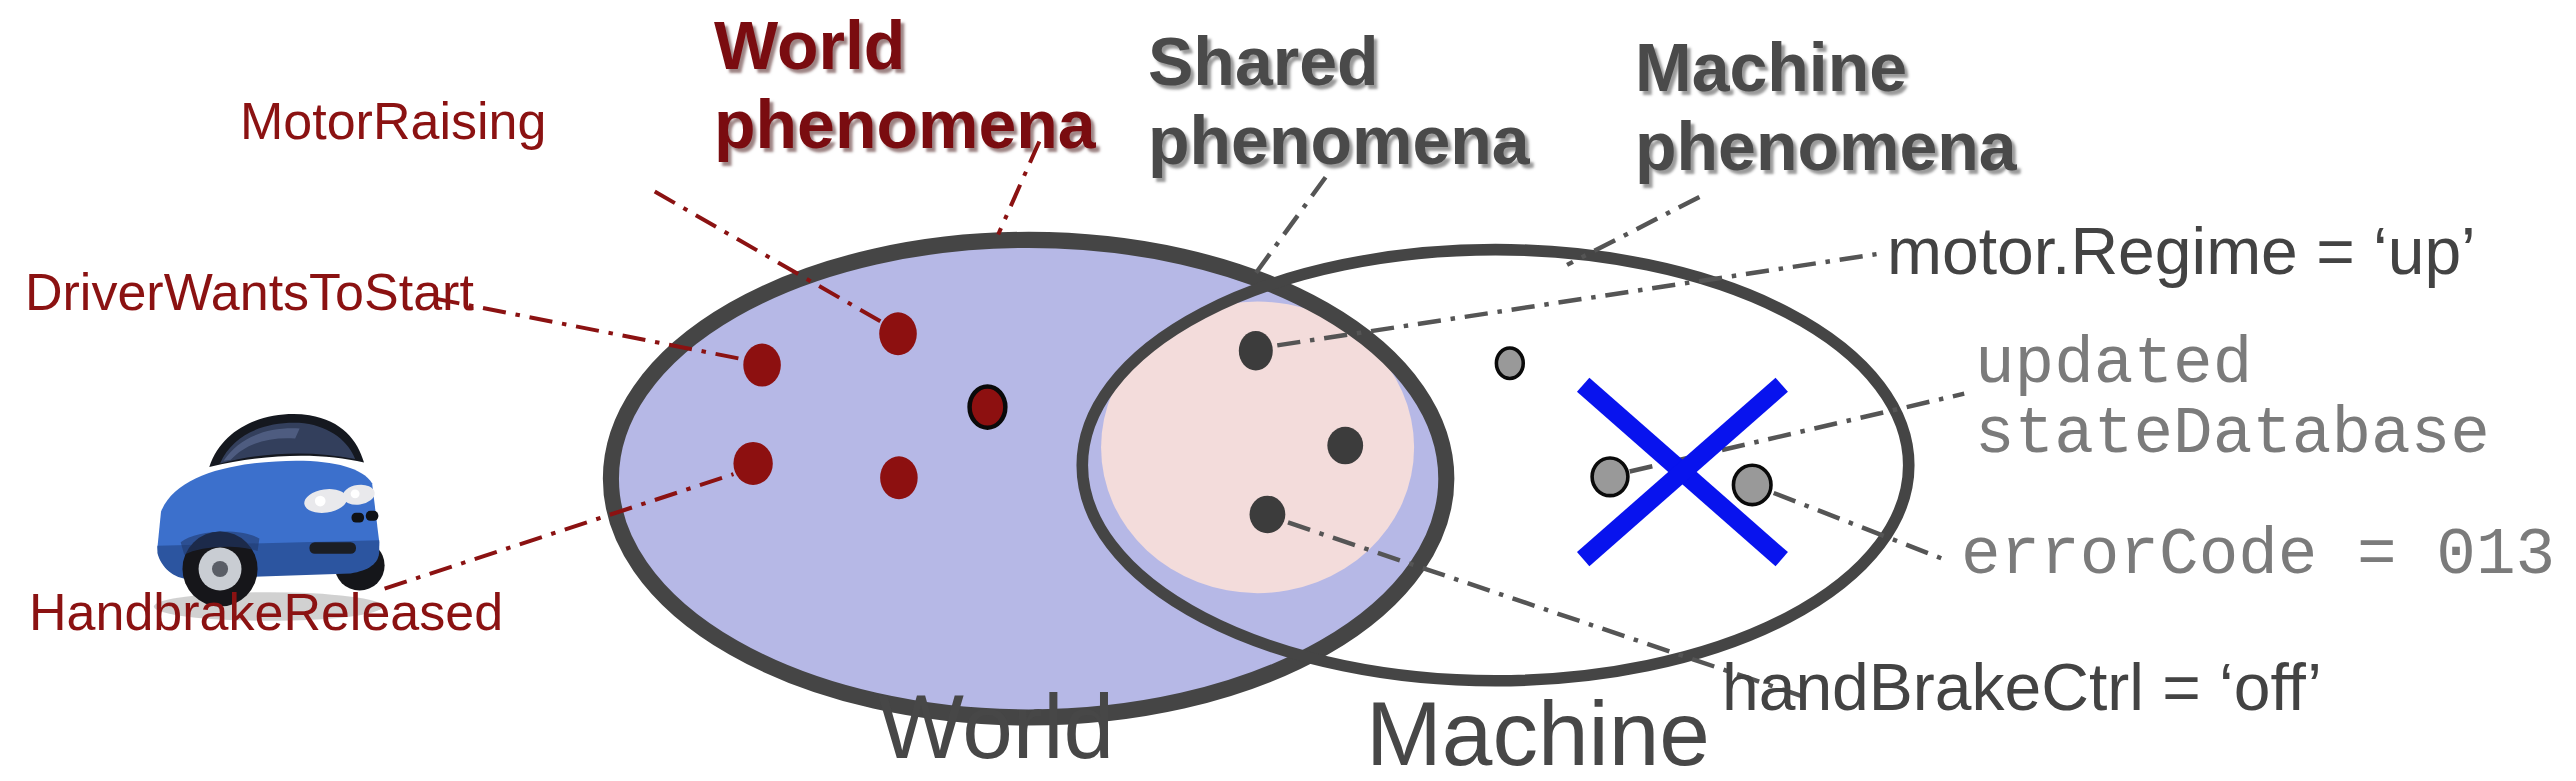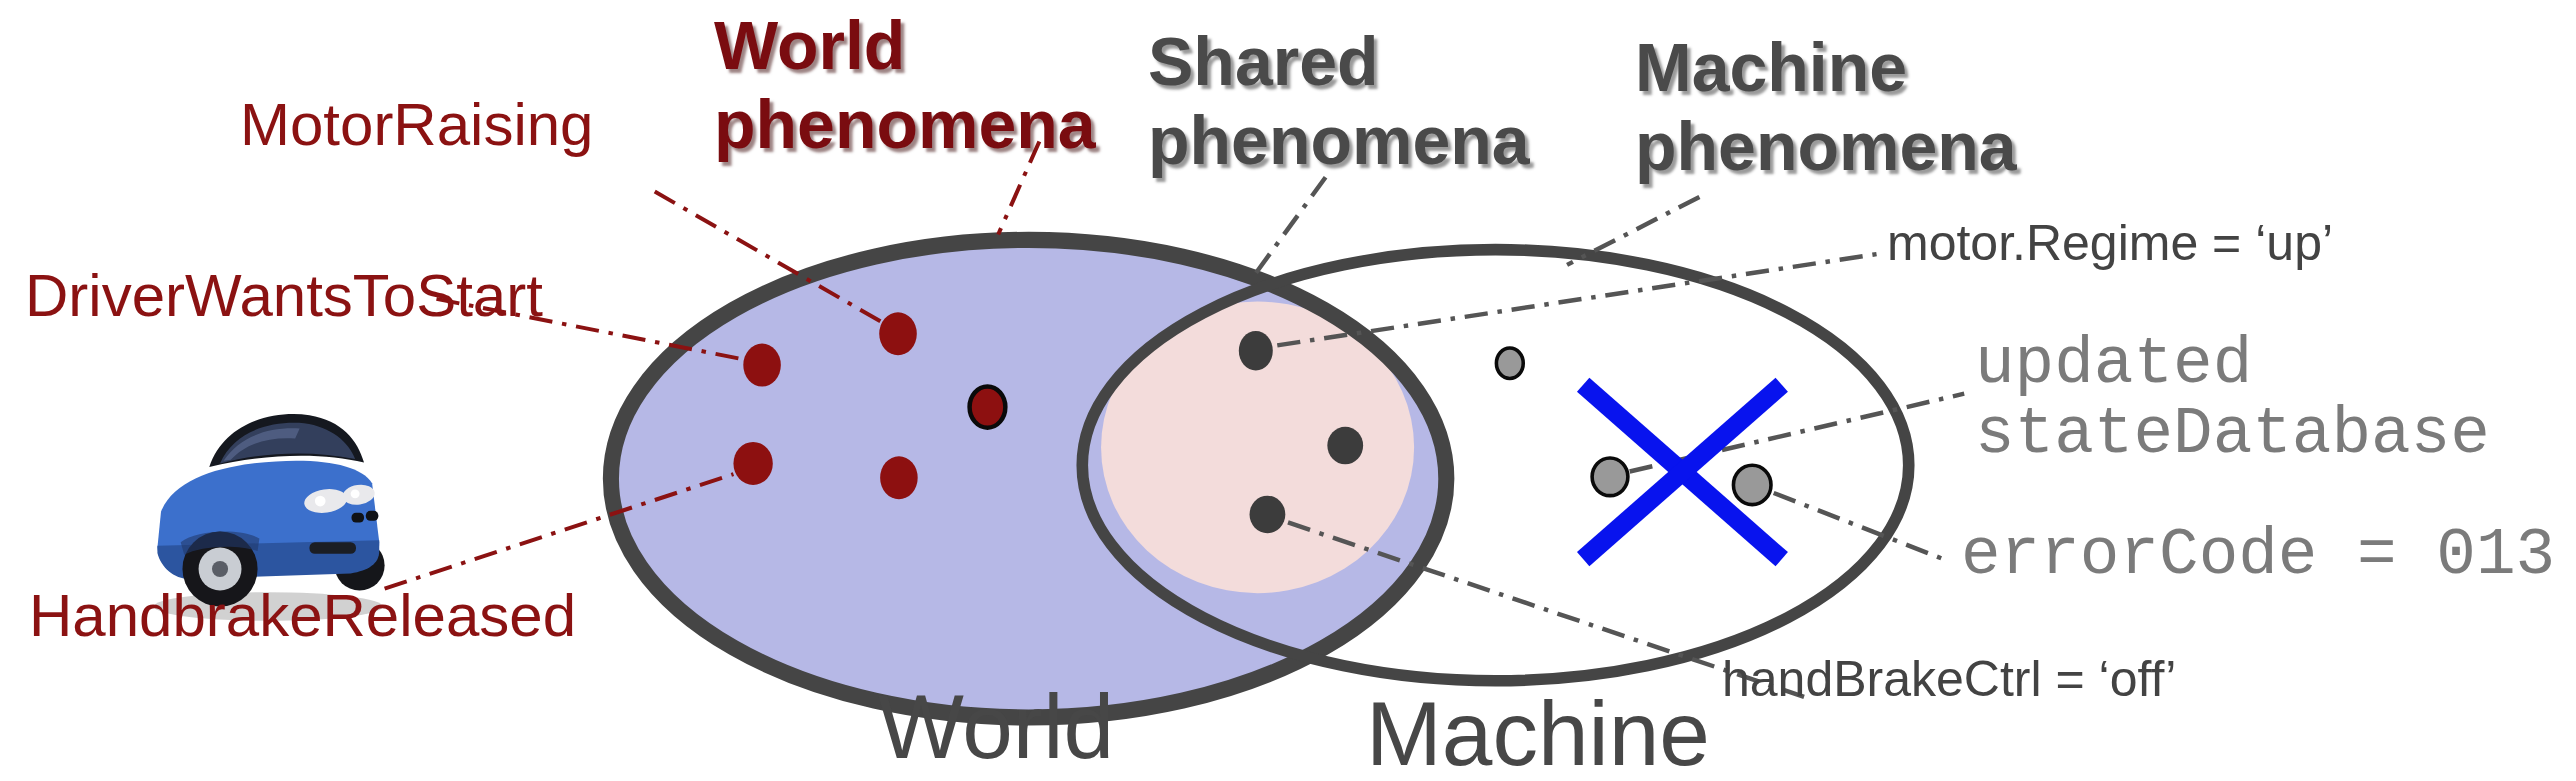--- a/index.html
+++ b/index.html
@@ -6,27 +6,27 @@
     --maroon:#8b1212; --maroon-dark:#7a0c10; --gray-head:#4a4a4a;
     --gray-text:#434343; --gray-mono:#7b7b7b; --stroke:#454545;
     --lavender:#b6b8e6; --pink:#f3dcdb; --dot-red:#8d1010; --dot-dark:#3c3c3c;
     --dot-gray:#999999; --cross-blue:#0813ee; --bottom-label:#474747;
   }
   html,body{margin:0;padding:0;}
   body{width:2576px;height:782px;position:relative;background:#ffffff;overflow:hidden;
        font-family:"Liberation Sans",sans-serif;}
   svg.diagram{position:absolute;left:0;top:0;width:2576px;height:782px;}
   .lbl{position:absolute;white-space:nowrap;line-height:1;}
-  .red-label{font-size:60px;color:var(--maroon);}
+  .red-label{font-size:52px;color:var(--maroon);}
   .head{font-size:68px;font-weight:bold;line-height:79px;
         text-shadow:3.6px 3.6px 2.7px rgba(30,30,30,0.45);}
   .head span{display:block;}
   .head-red{color:var(--maroon-dark);text-shadow:3.6px 3.6px 2.7px rgba(60,10,10,0.5);}
   .head-gray{color:var(--gray-head);}
-  .m-label{font-size:50px;color:var(--gray-text);}
+  .m-label{font-size:66px;color:var(--gray-text);}
   .mono-label{font-family:"Liberation Mono","DejaVu Sans Mono",monospace;
               font-size:66px;color:var(--gray-mono);line-height:70px;}
   .mono-label span{display:block;}
   .bottom-label{font-size:91px;color:var(--bottom-label);}
   .w-ell-fill{fill:var(--lavender);}
   .m-ell-fill{fill:#ffffff;}
   .pink-fill{fill:var(--pink);}
   .w-ell-stroke{fill:none;stroke:var(--stroke);stroke-width:18;}
   .m-ell-stroke{fill:none;stroke:var(--stroke);stroke-width:13;}
   .dash-red{stroke:var(--maroon);stroke-width:4.5;fill:none;

